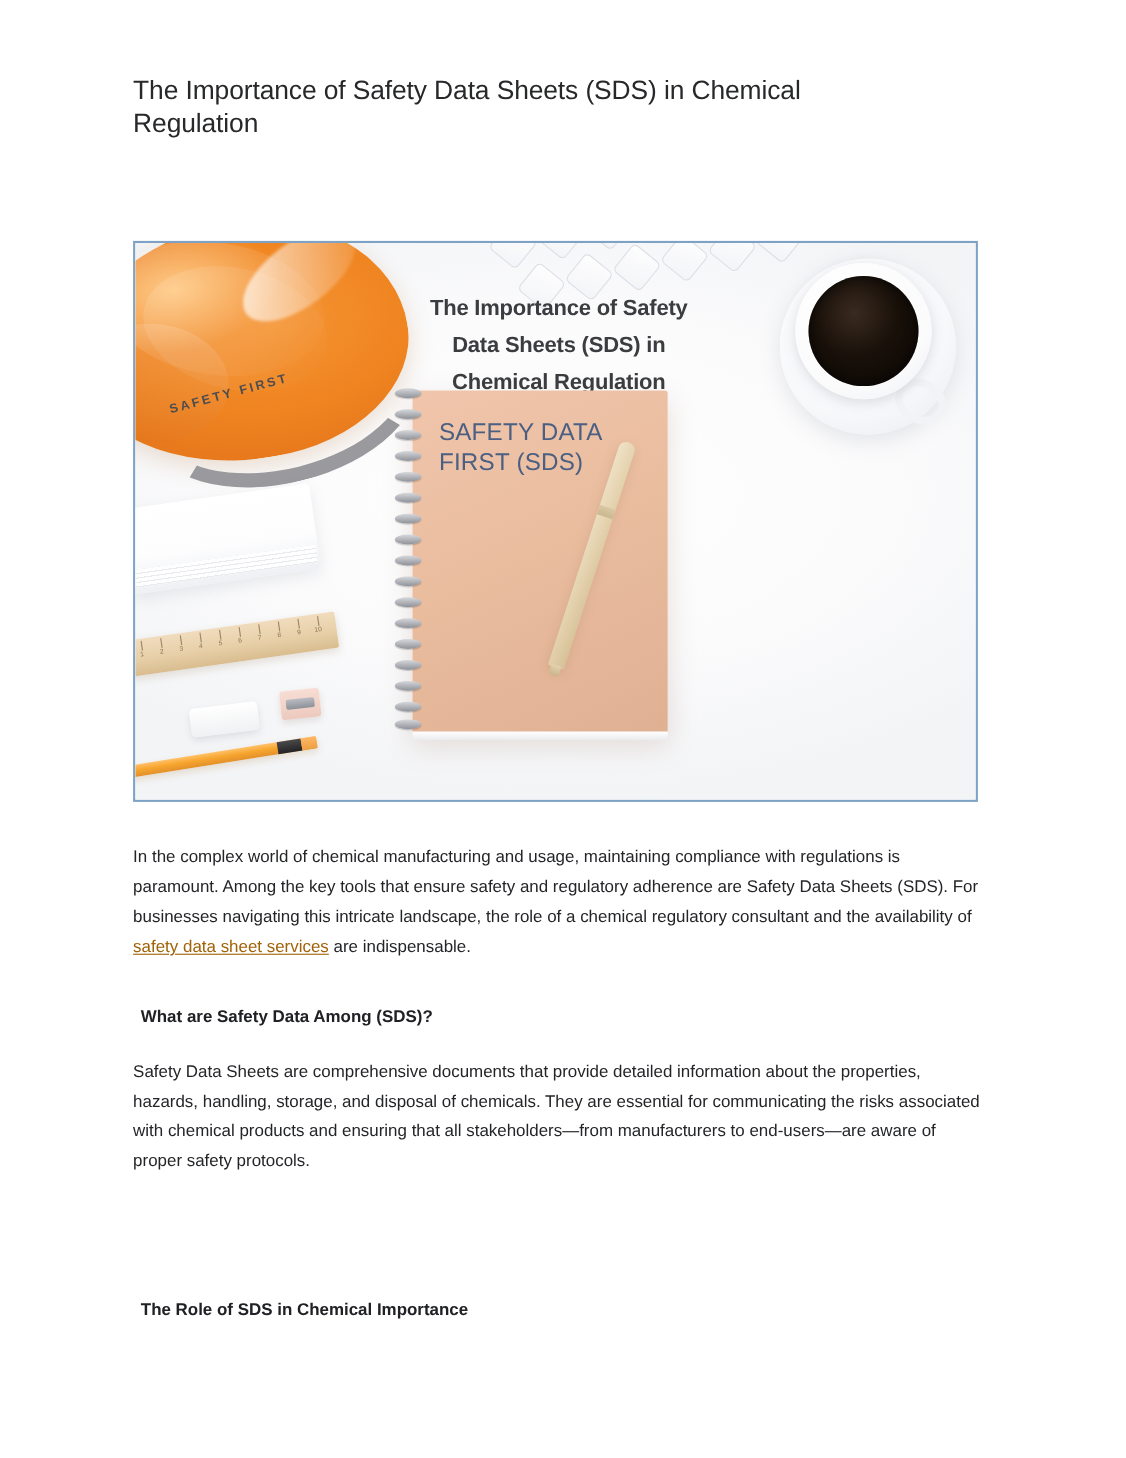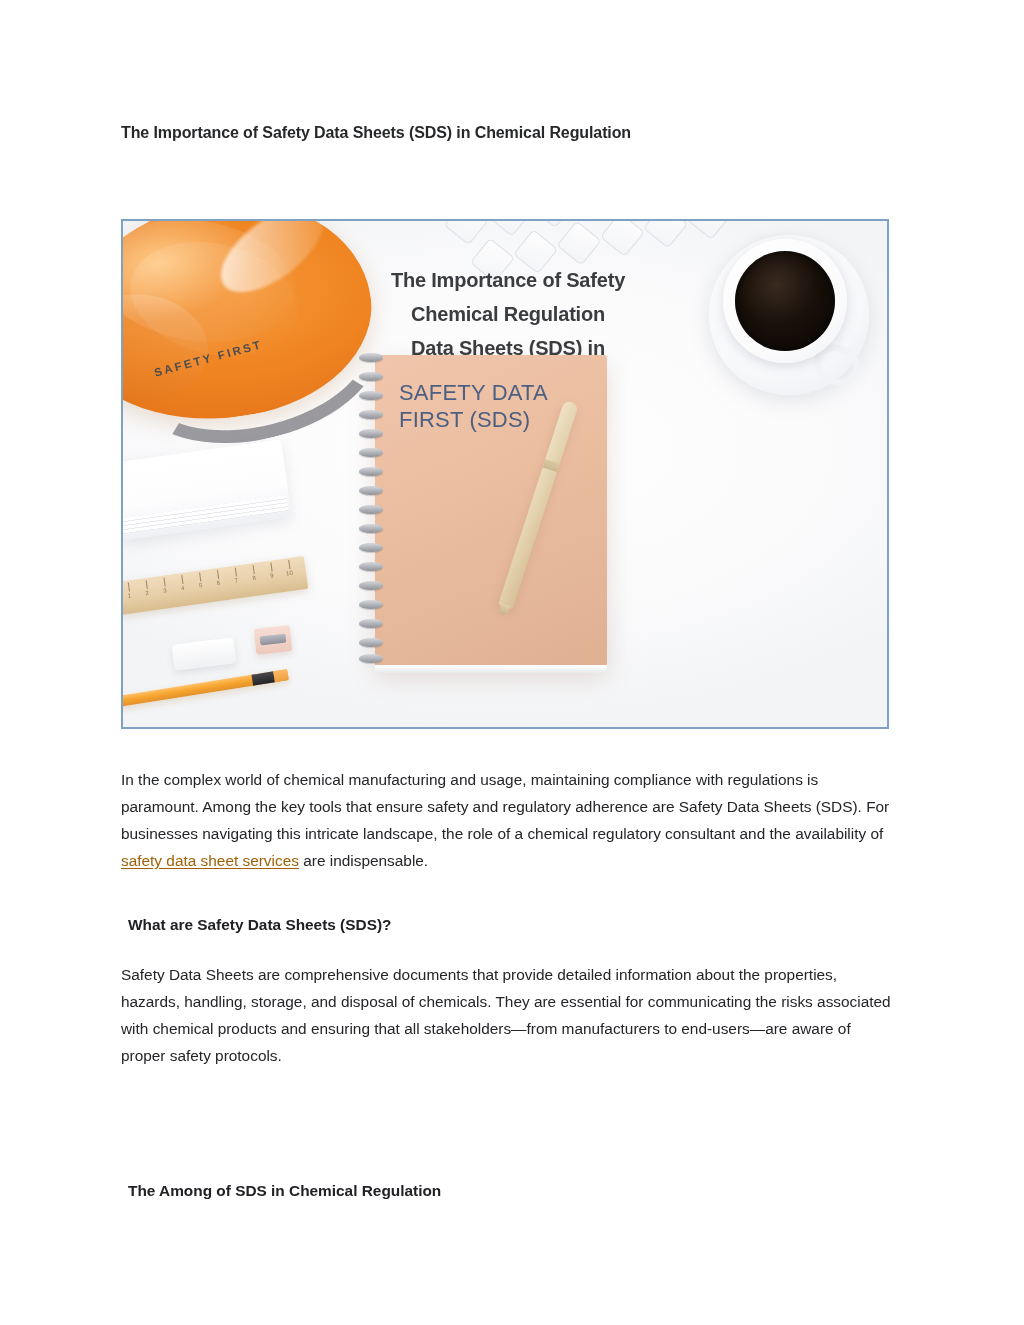--- a/index.html
+++ b/index.html
@@ -21,24 +21,24 @@
   .content {
     position: absolute;
     left: 121px;
     top: 0;
     width: 775px;
   }
 
   
   .doc-title {
     margin: 0;
-    padding-top: 118px;
-    font-size: 16px;
+    padding-top: 68px;
+    font-size: 24px;
     line-height: 30px;
-    font-weight: bold;
+    font-weight: normal;
     color: #27282a;
     letter-spacing: -0.1px;
     width: 700px;
   }
 
   
   .figure {
     position: absolute;
     left: 0px;
     top: 219px;
@@ -433,22 +433,22 @@
         <div class="strap"></div>
         <div class="strap-text">SAFETY FIRST</div>
 
         <div class="saucer"></div>
         <div class="cup-handle"></div>
         <div class="cup"></div>
         <div class="coffee"></div>
 
         <div class="photo-headline">
           <div>The Importance of Safety</div>
+          <div>Data Sheets (SDS) in</div>
           <div>Chemical Regulation</div>
-          <div>Data Sheets (SDS) in</div>
         </div>
 
         <div class="paper-stack"></div>
 
         <div class="ruler">
           <div class="tick" style="left:12px"></div>
             <div class="num" style="left:10px">1</div>
           <div class="tick" style="left:30px"></div>
             <div class="num" style="left:28px">2</div>
           <div class="tick" style="left:48px"></div>
@@ -507,20 +507,20 @@
         <div class="pen">
           <div class="cap-band"></div>
           <div class="tip"></div>
         </div>
 
       </div>
     </div>
 
     <p class="body-para p1"><span>In the complex world of chemical manufacturing and usage, maintaining compliance with regulations is paramount. Among the key tools that ensure safety and regulatory adherence are Safety Data Sheets (SDS). For businesses navigating this intricate landscape, the role of a chemical regulatory consultant and the availability of </span><a href="#" class="inline-link">safety data sheet services</a><span> are indispensable.</span></p>
 
-    <h2 class="section-head h-what">What are Safety Data Sheets (SDS)?</h2>
+    <h2 class="section-head h-what">What are Safety Data Among (SDS)?</h2>
 
     <p class="body-para p2">Safety Data Sheets are comprehensive documents that provide detailed information about the properties, hazards, handling, storage, and disposal of chemicals. They are essential for communicating the risks associated with chemical products and ensuring that all stakeholders—from manufacturers to end-users—are aware of proper safety protocols.</p>
 
-    <h2 class="section-head h-role">The Among of SDS in Chemical Regulation</h2>
+    <h2 class="section-head h-role">The Role of SDS in Chemical Importance</h2>
 
   </div>
 </div>
 
 </body></html>

